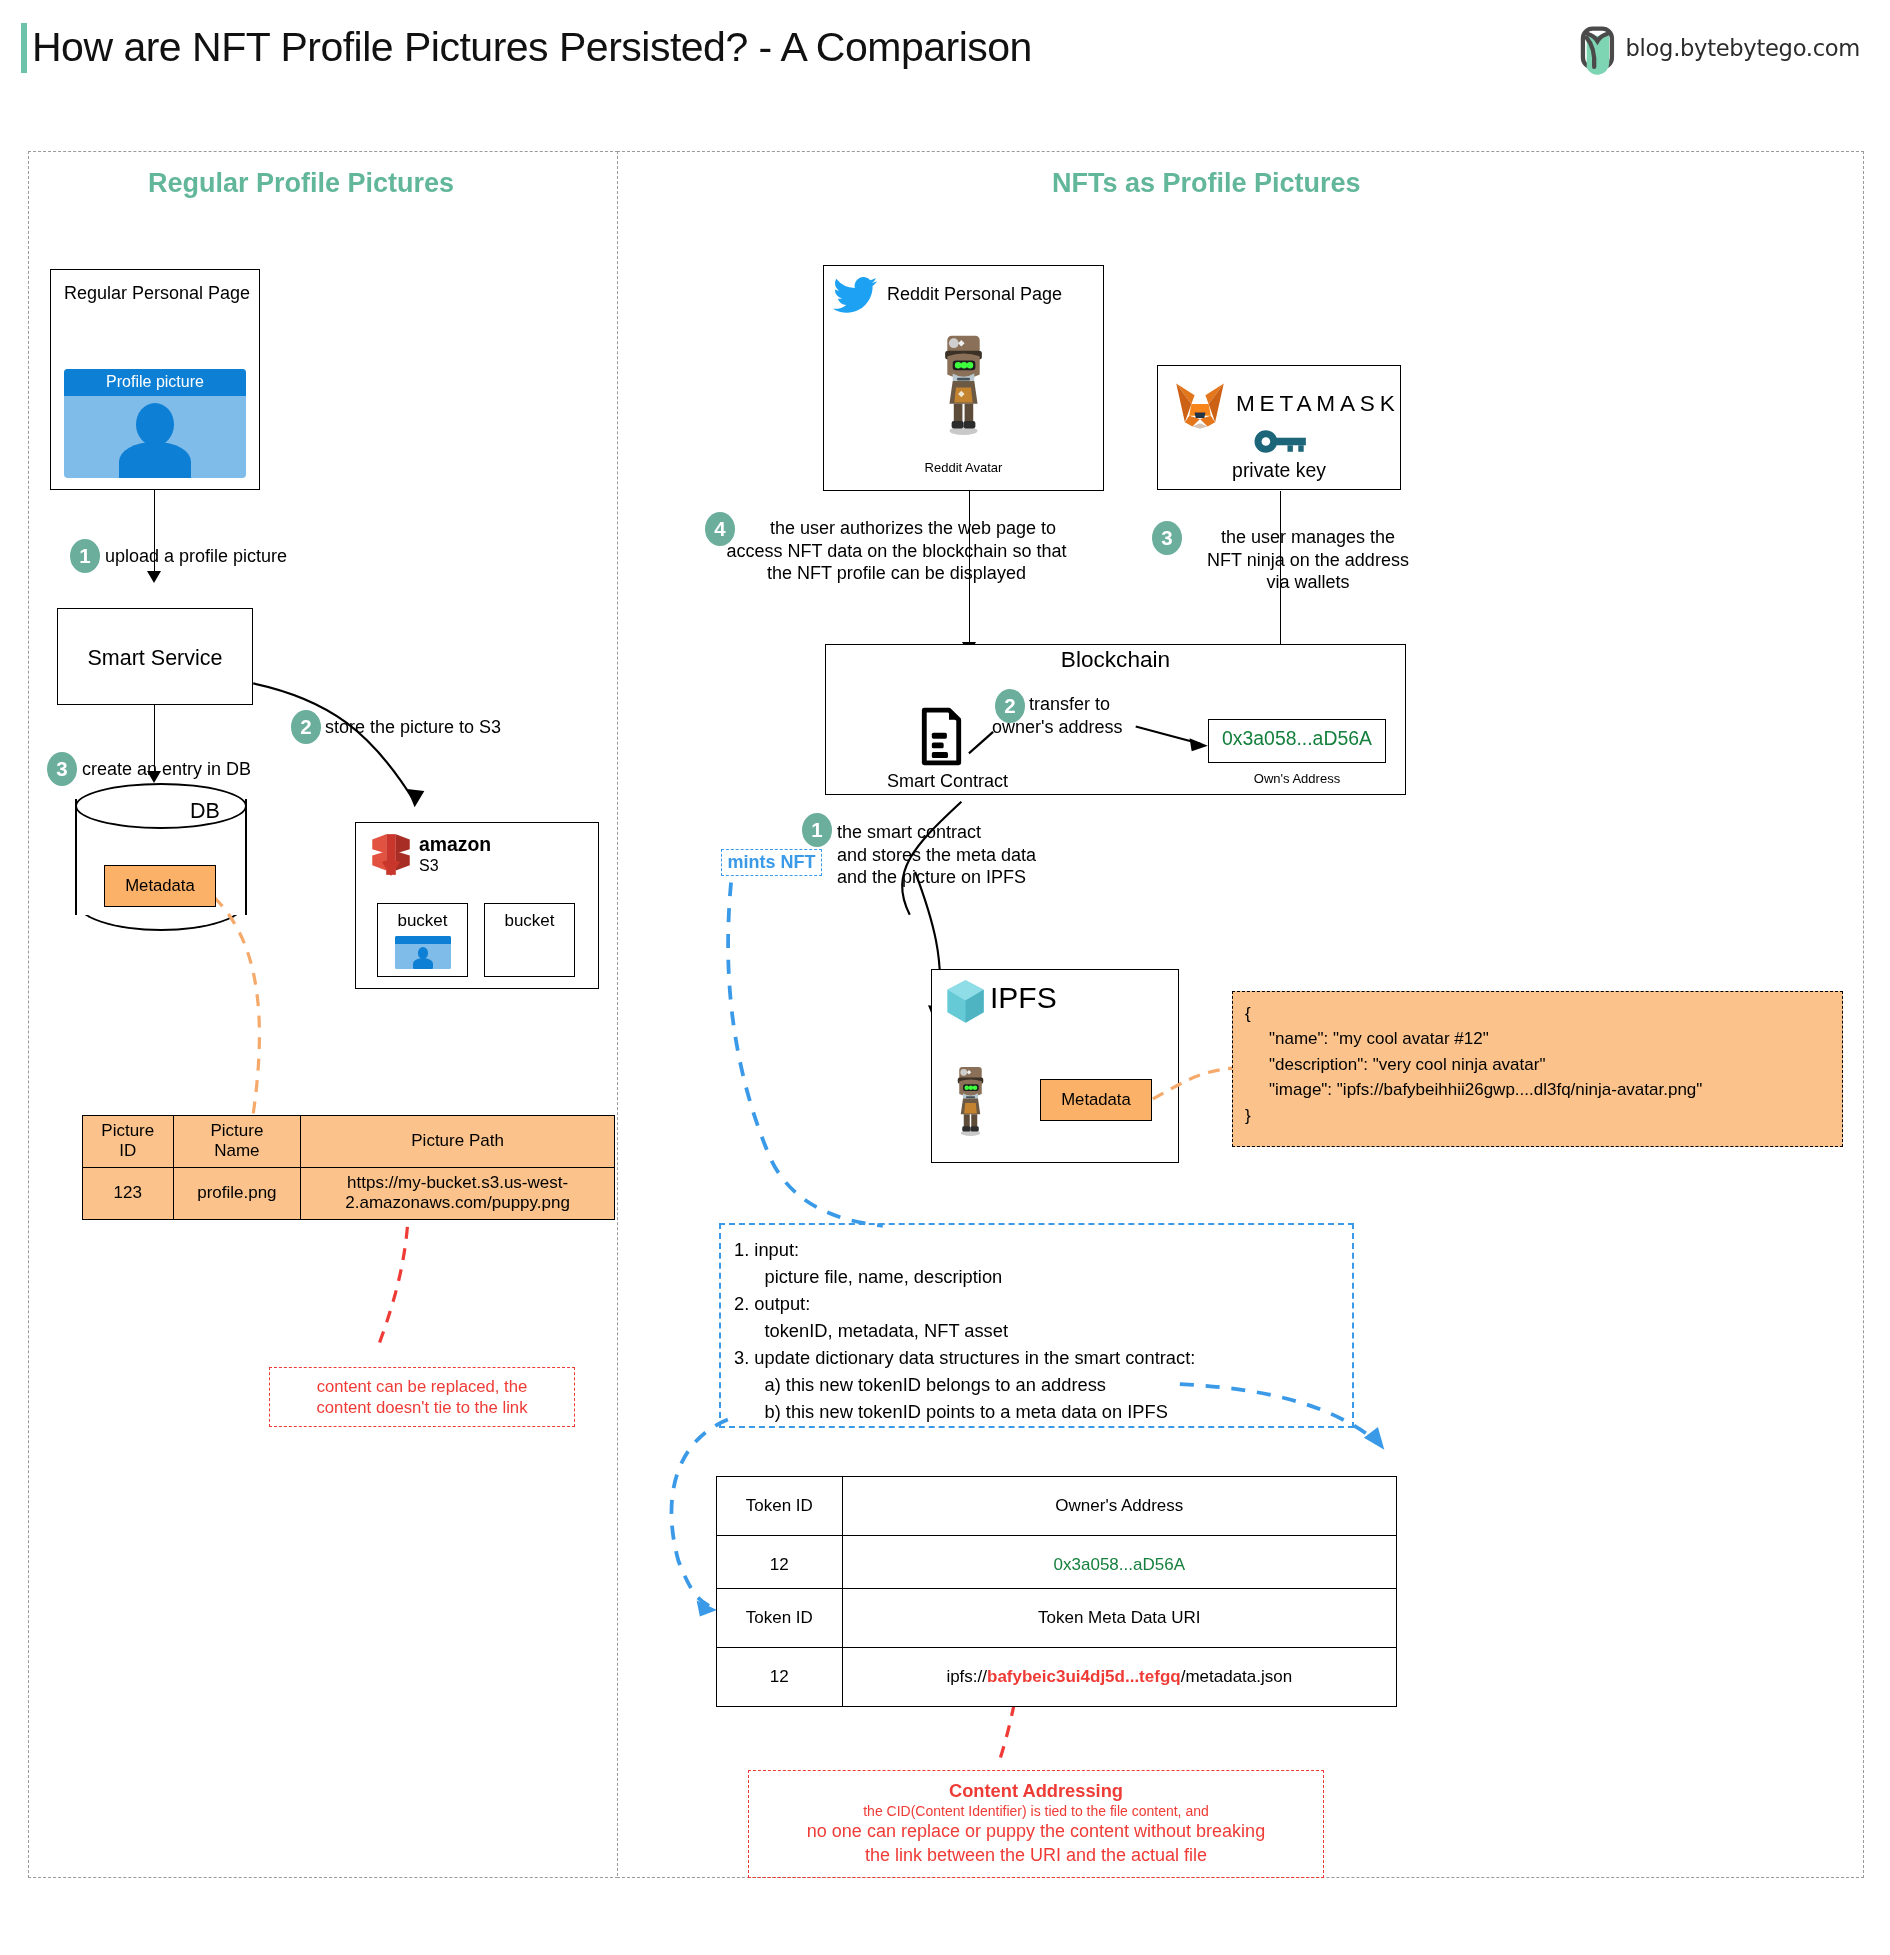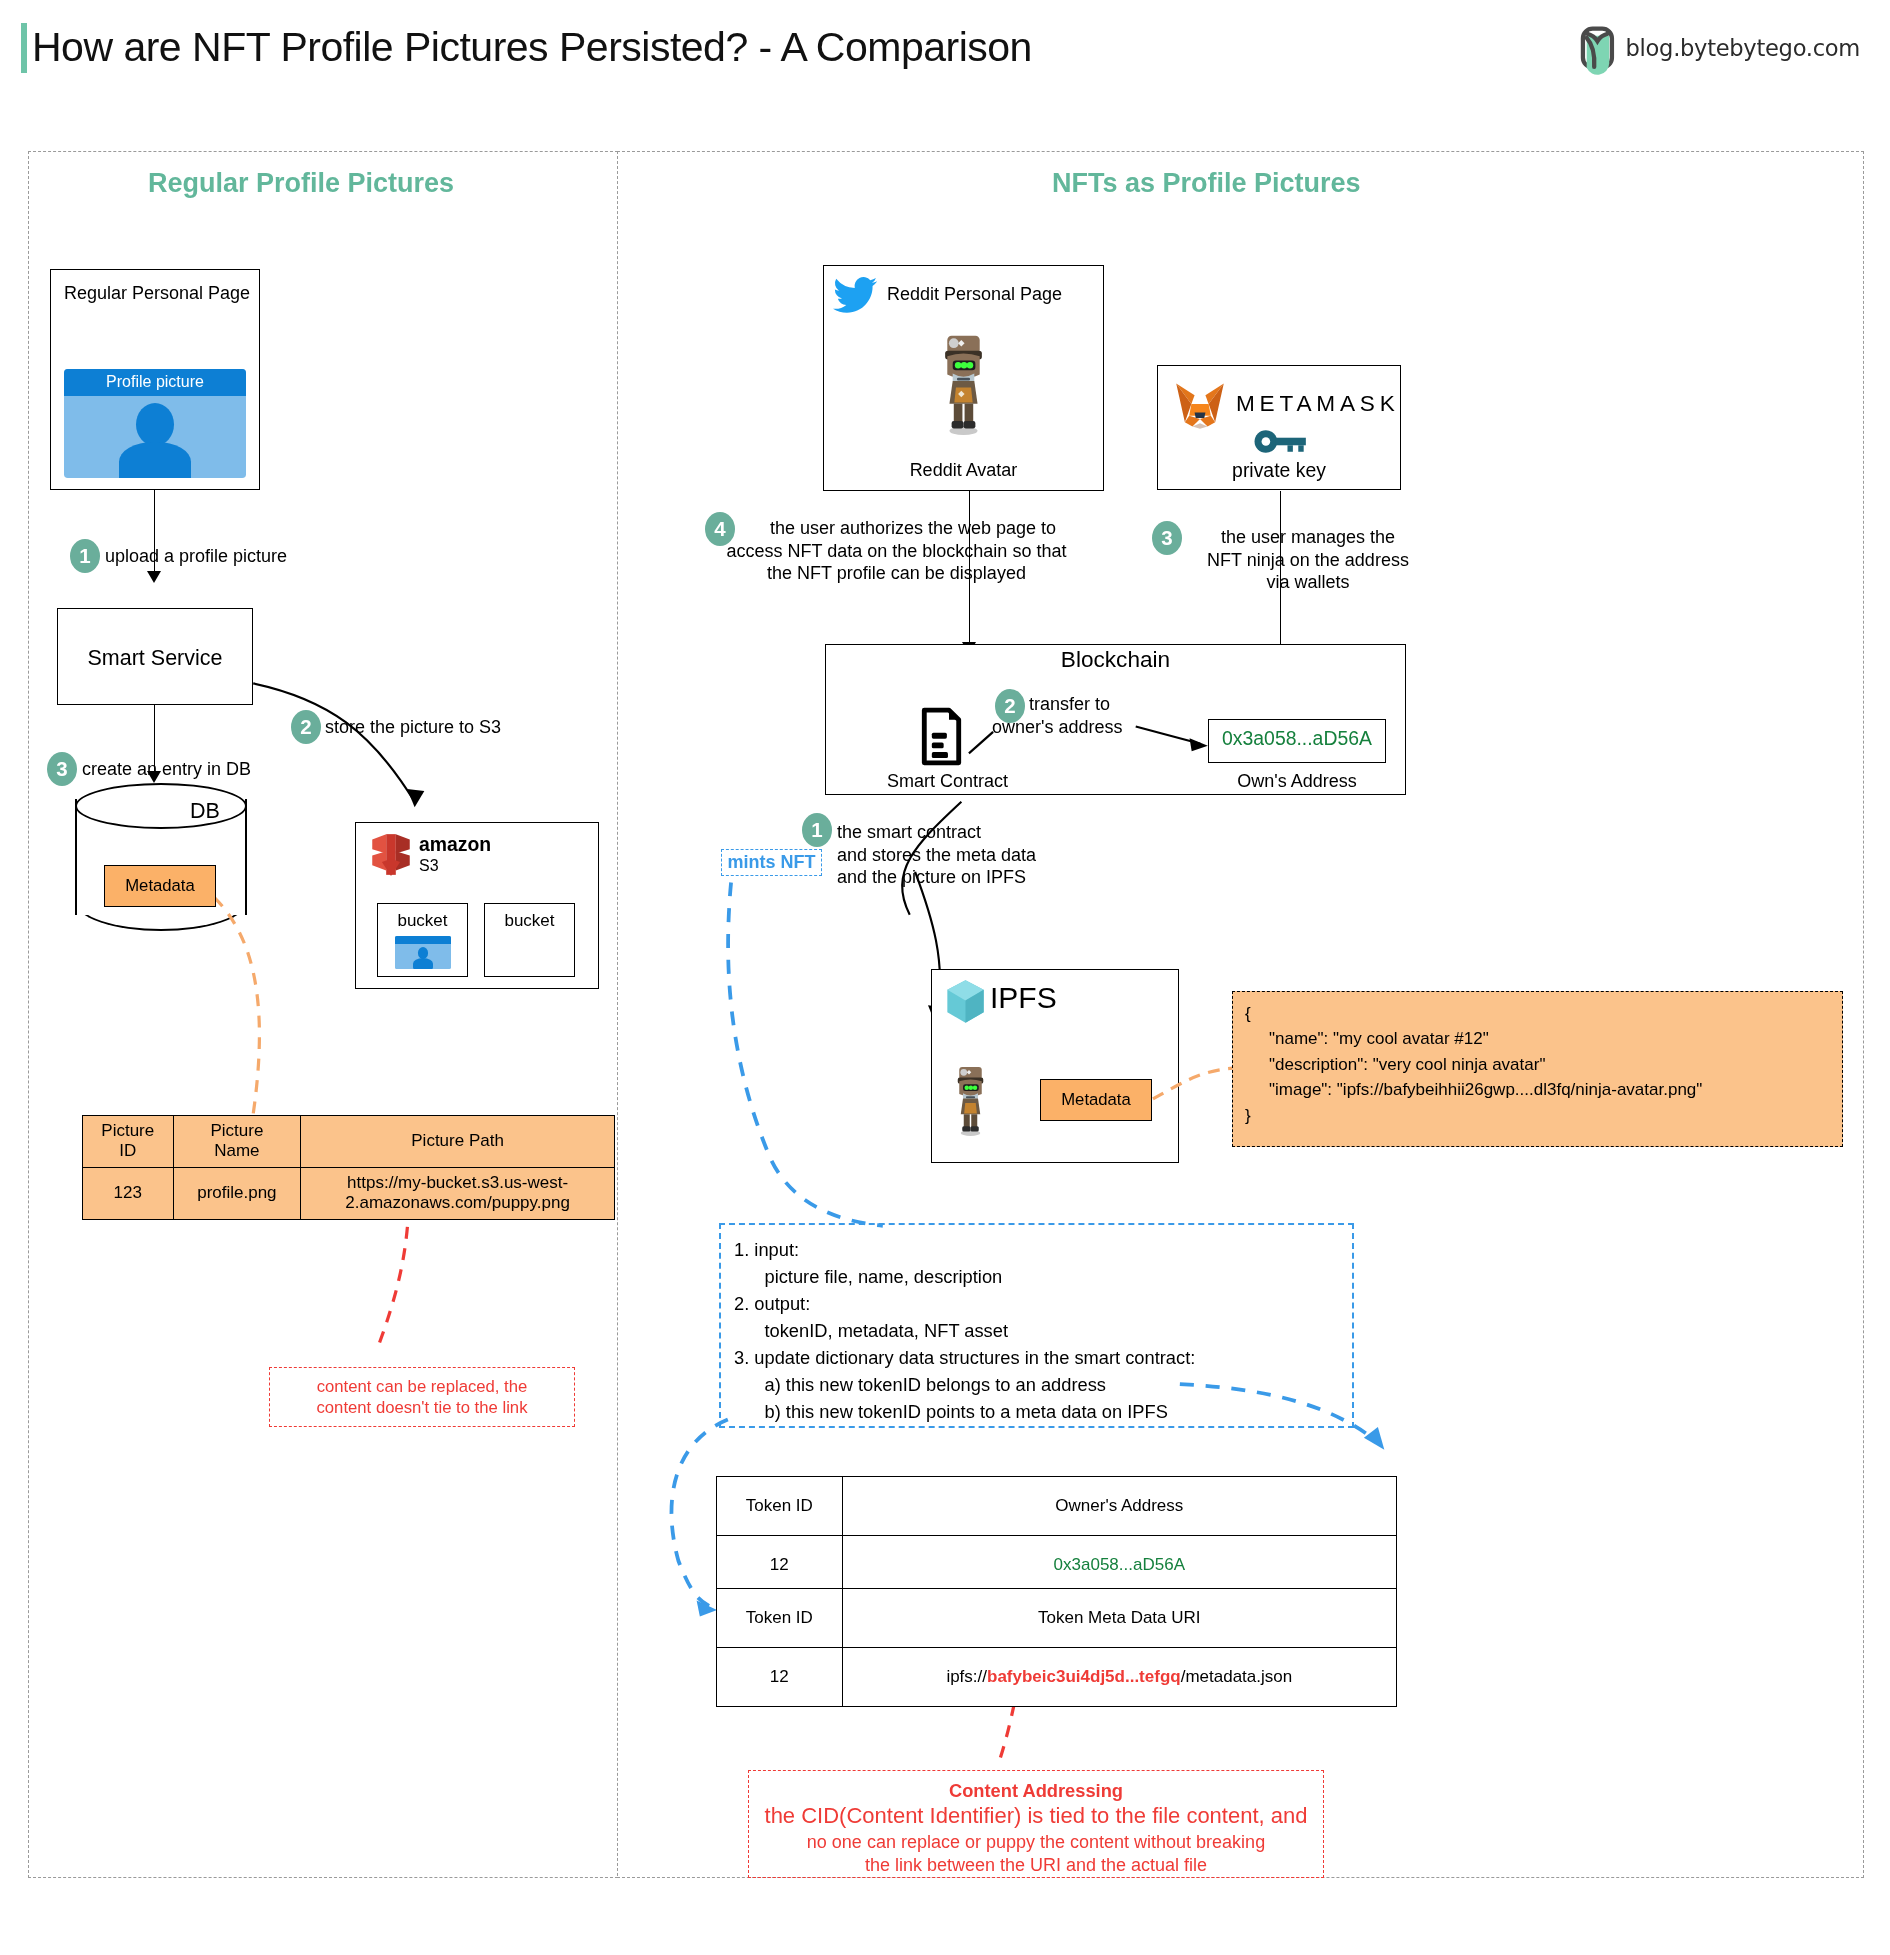--- a/index.html
+++ b/index.html
@@ -20,21 +20,21 @@
   #panel-right{left:617px;top:151px;width:1246px;height:1725px;border-left:none;}
   .panel-divider{position:absolute;left:617px;top:151px;width:0;height:1725px;
                  border-left:1.6px dashed #9a9a9a;}
   .panel-title{position:absolute;font-size:27px;font-weight:bold;color:#62b79b;
                white-space:nowrap;}
   #panel-title-left{left:148px;top:168px;}
   #panel-title-right{left:1052px;top:168px;}
   
   .box{position:absolute;border:1.6px solid #000;background:#fff;box-sizing:border-box;}
   .lbl{position:absolute;font-size:18px;white-space:nowrap;}
-  .lbl-c{position:absolute;font-size:18px;text-align:center;}
+  .lbl-c{position:absolute;font-size:13px;text-align:center;}
   
   .step{position:absolute;width:30px;height:34px;border-radius:50%;
         background:#6aae9b;color:#fff;font-size:20.5px;font-weight:bold;
         display:flex;align-items:center;justify-content:center;}
   .steptext{position:absolute;font-size:18px;line-height:1.26;}
   
   .vline{position:absolute;width:0;border-left:1.6px solid #000;}
   .arrowhead{position:absolute;width:0;height:0;border-left:7px solid transparent;
              border-right:7px solid transparent;border-top:12px solid #000;}
   
@@ -402,17 +402,17 @@
   </tr>
   <tr>
     <td style="height:47px;">12</td>
     <td><span>ipfs://</span><span class="cid">bafybeic3ui4dj5d...tefgq</span><span>/metadata.json</span></td>
   </tr>
 </tbody>
   </table>
 
 <div class="note note-red" style="left:748px;top:1770px;width:576px;height:108px;">
   <div style="font-weight:bold;font-size:18.3px;">Content Addressing</div>
-  <div style="font-size:22px;">the CID(Content Identifier) is tied to the file content, and</div>
+  <div style="font-size:14px;">the CID(Content Identifier) is tied to the file content, and</div>
   <div style="font-size:18px;">no one can replace or puppy the content without breaking</div>
   <div style="font-size:18px;">the link between the URI and the actual file</div>
 </div>
 
 
 </body></html>

